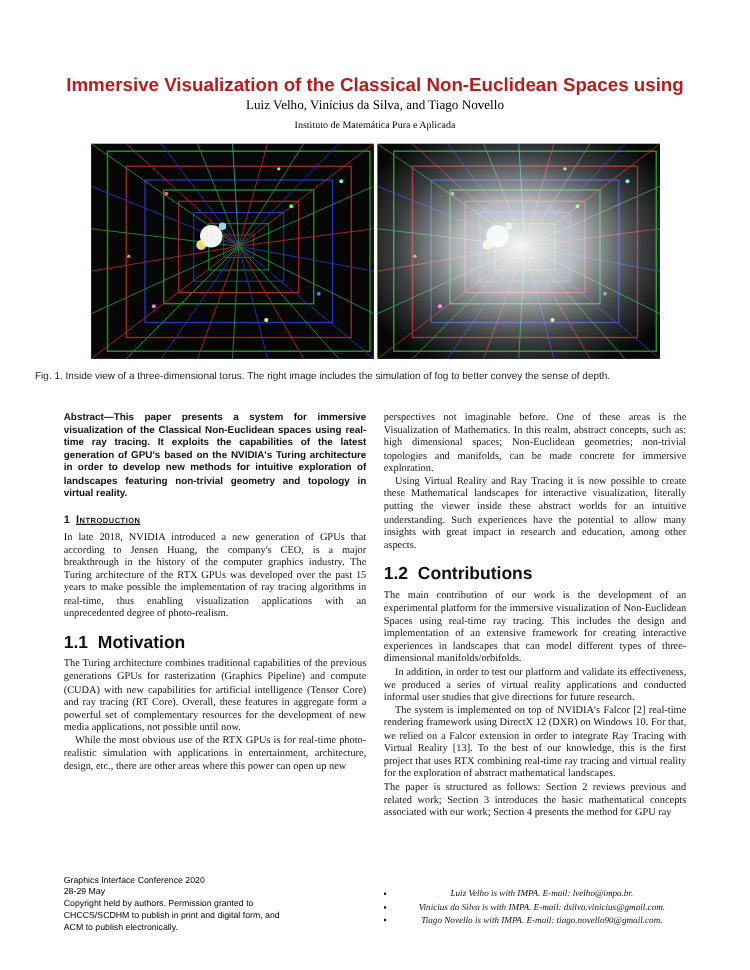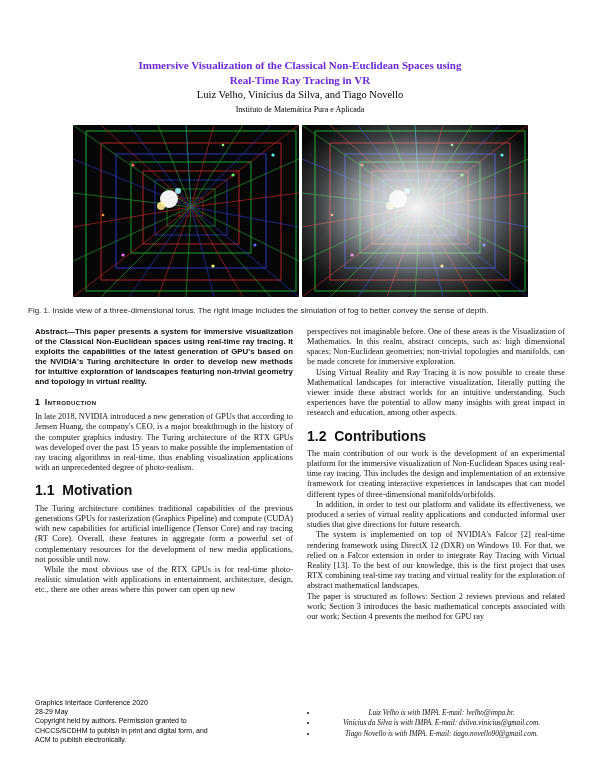--- a/index.html
+++ b/index.html
@@ -1,33 +1,33 @@
 <!DOCTYPE html>
 <html><head>
 <meta charset="utf-8">
 <style>
   html,body{margin:0;padding:0;background:#fff;}
   .page{position:relative;width:600px;height:776px;background:#ffffff;overflow:hidden;
         font-family:"Liberation Serif",serif;color:#111;}
   .title-block{margin-top:58px;text-align:center;}
-  .title-line{font-family:Liberation Serif, serif;font-weight:bold;font-size:11px;line-height:1.4;color:#6d28d9;}
+  .title-line{font-family:Liberation Sans, sans-serif;font-weight:bold;font-size:15px;line-height:1.4;color:#b91c1c;}
   .authors{text-align:center;font-size:10.5px;color:#000;}
   .affiliation{text-align:center;font-size:8px;margin-top:5px;color:#000;}
   .figure-row{margin-top:11px;display:flex;justify-content:center;gap:3px;}
   .fig-img{width:226px;height:172px;display:block;background:#060606;}
   .caption{font-family:"Liberation Sans",sans-serif;font-size:8px;color:#222;text-align:left;margin:9px 28px 0 28px;}
-  .columns{display:flex;gap:14px;padding:0 35px;margin-top:12px;height:418px;}
+  .columns{display:flex;gap:14px;padding:0 51px;margin-top:24px;height:418px;}
   .col{width:258px;font-size:8.3px;line-height:1.23;text-align:justify;display:flex;flex-direction:column;overflow:hidden;}
   .col p{margin:0;}
   .indent{text-indent:9px;}
   .abstract{font-family:"Liberation Sans",sans-serif;font-size:7.9px;font-weight:bold;line-height:1.28;text-align:justify;}
   .index-terms{font-family:"Liberation Sans",sans-serif;font-size:7.9px;margin-top:9px;text-align:left;}
   .index-terms .label{font-weight:bold;}
   .sec-heading{font-family:"Liberation Sans",sans-serif;font-size:8.8px;font-weight:bold;margin:10px 0 4px 0;text-align:left;}
-  .sec-heading .sc{font-variant:small-caps;letter-spacing:0.4px;}
+  .sec-heading .sc{font-variant:small-caps;letter-spacing:0.4px;text-decoration:underline;}
   .subsec-heading{font-family:"Liberation Sans",sans-serif;font-size:14px;font-weight:bold;margin:9px 0 4px 0;text-align:left;}
   .spacer{flex:1;}
   .conf-block{font-family:"Liberation Sans",sans-serif;font-size:7px;line-height:1.35;text-align:left;color:#000;}
   .footnotes{font-size:7.3px;font-style:italic;line-height:1.4;margin:8px 0 6px 0;
              list-style:disc outside;padding-left:11px;text-align:center;}
   .footnotes li{margin:0;}
   .hidden-defs{position:absolute;width:0;height:0;overflow:hidden;}
 </style>
 </head>
 <body>
@@ -93,21 +93,20 @@
       <stop offset="70%" stop-color="#c9d4da" stop-opacity="0.28"></stop>
       <stop offset="100%" stop-color="#aab4bb" stop-opacity="0"></stop>
     </radialGradient>
   </defs>
 </svg>
 
 <div class="page">
 
   <div class="title-block">
     <div class="title-line">Immersive Visualization of the Classical Non-Euclidean Spaces using</div>
-    <div class="title-line">Real-Time Ray Tracing in VR</div>
   </div>
 
   <div class="authors">Luiz Velho, Vinícius da Silva, and Tiago Novello</div>
   <div class="affiliation">Instituto de Matemática Pura e Aplicada</div>
 
   <div class="figure-row">
     <svg class="fig-img" viewBox="0 0 226 172">
       <use href="#lattice" xlink:href="#lattice"></use>
     </svg>
     <svg class="fig-img" viewBox="0 0 226 172">

